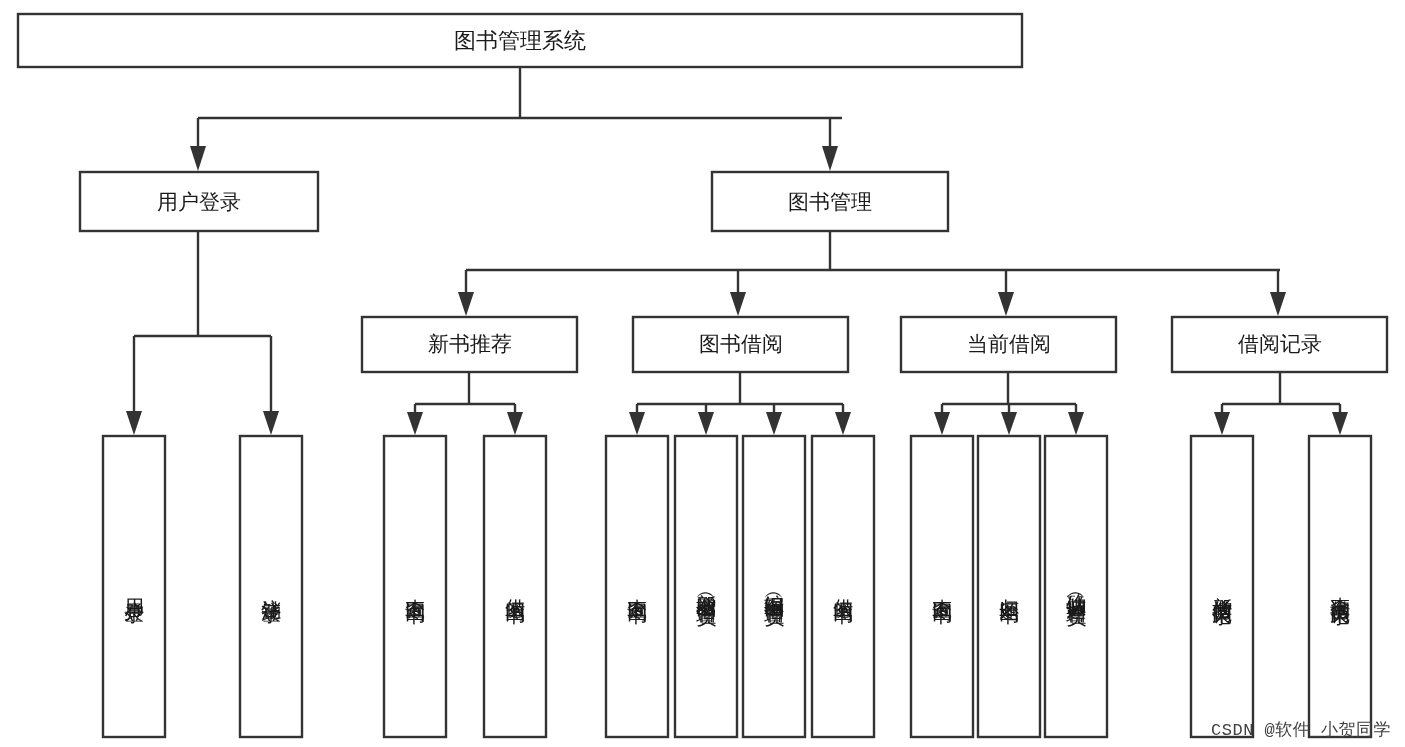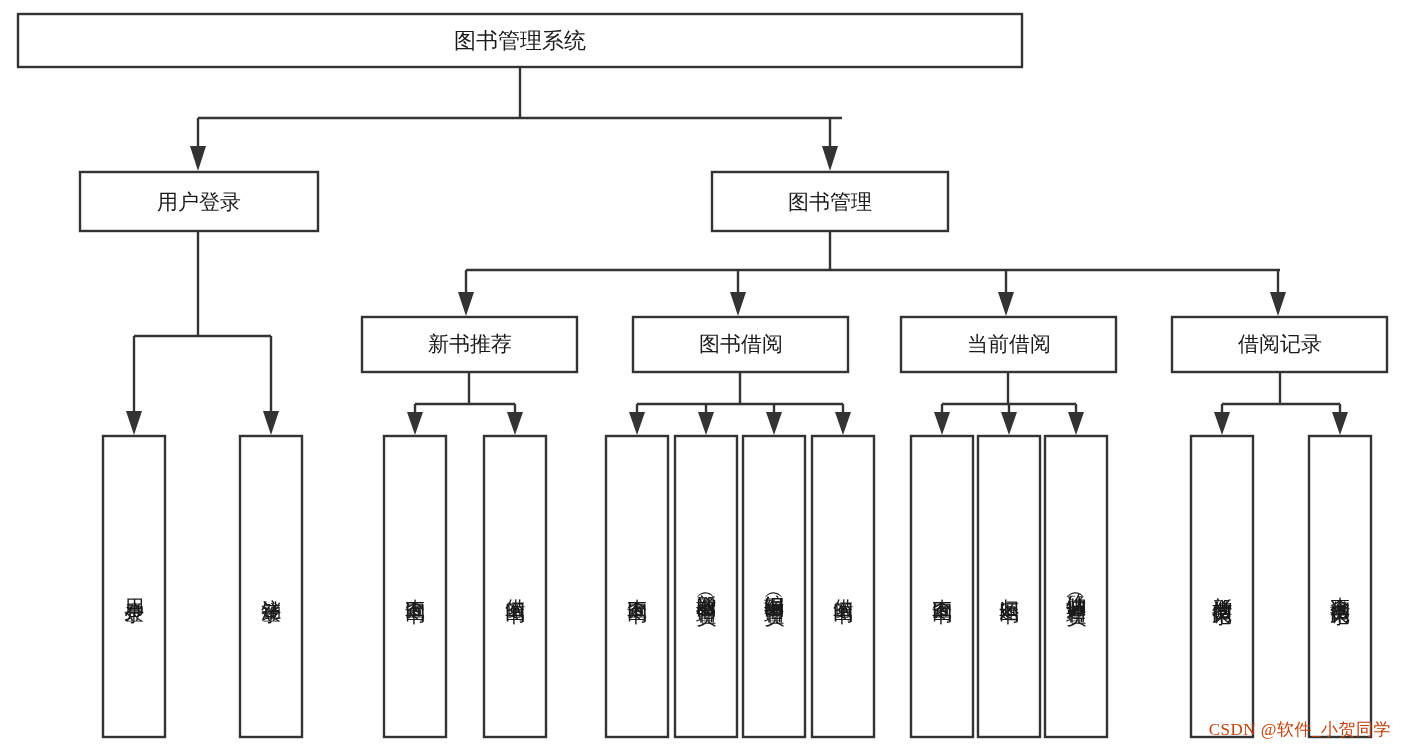--- a/index.html
+++ b/index.html
@@ -66,23 +66,23 @@
     line-height: 1.28;
     letter-spacing: 2px;
     color: #1a1a1a;
     text-align: center;
     white-space: nowrap;
   }
   .watermark {
     position: absolute;
     right: 14px;
     bottom: 6px;
-    font-family: Liberation Serif, serif;
+    font-family: Liberation Mono, monospace;
     font-size: 17px;
-    color: #c2410c;
+    color: #404040;
     letter-spacing: 0.5px;
     white-space: nowrap;
     pointer-events: none;
   }
 </style>
 </head>
 <body>
 
 <div id="diagram-root">
 

